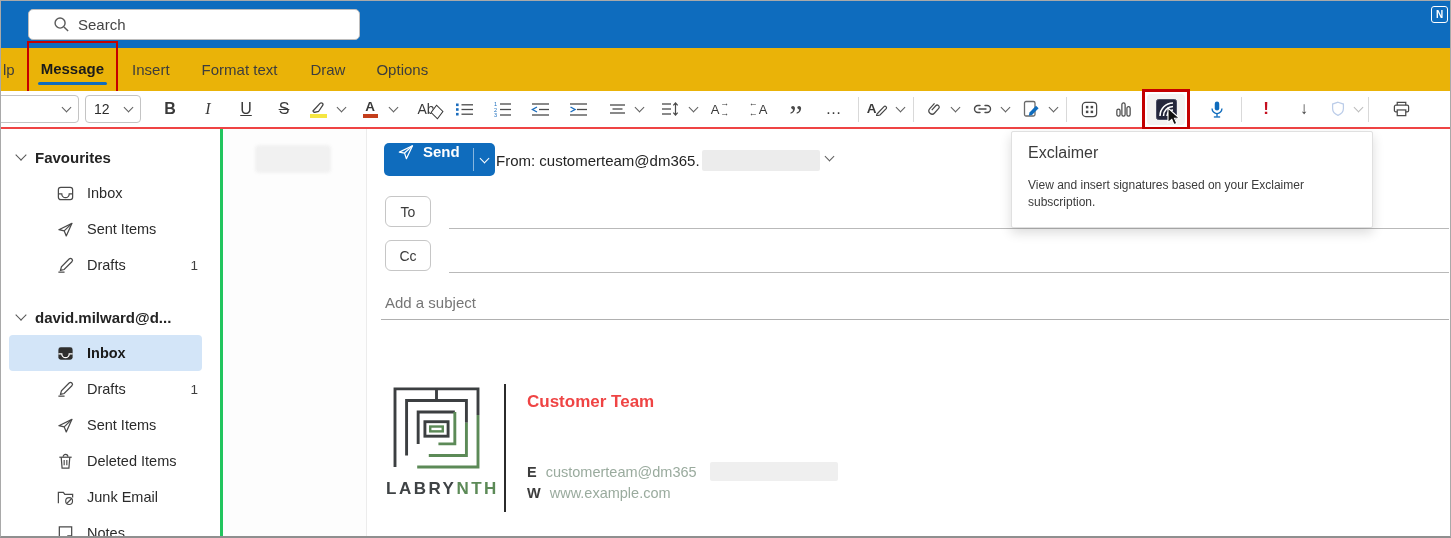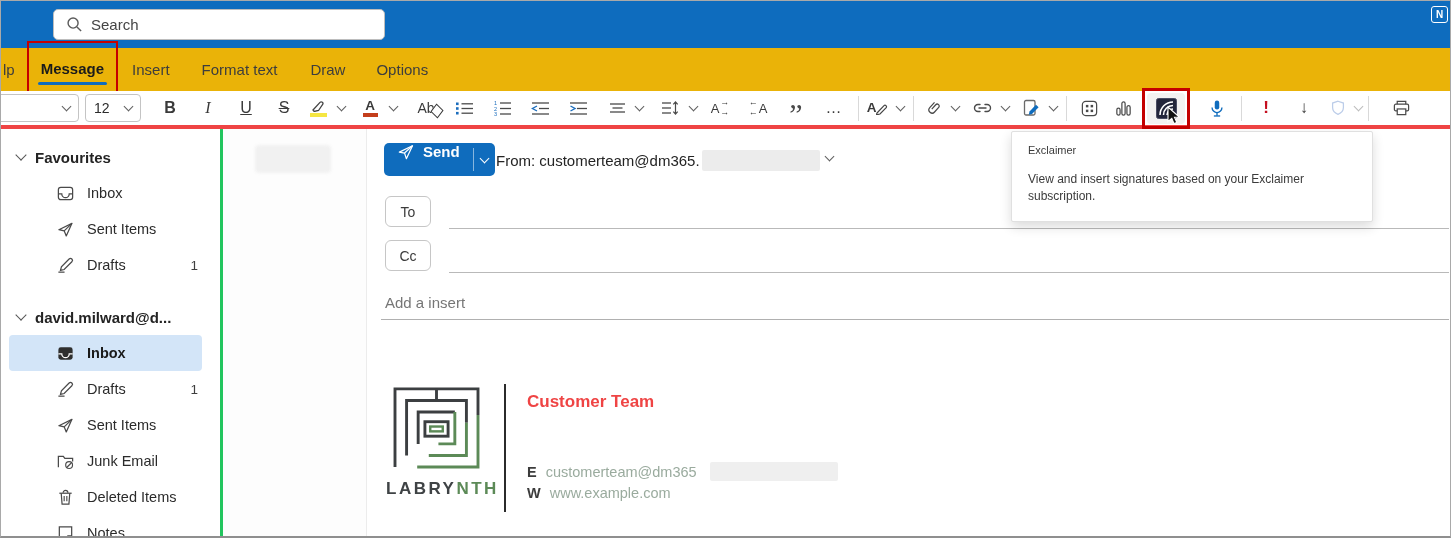--- a/index.html
+++ b/index.html
@@ -3,41 +3,41 @@
 <meta charset="utf-8">
 <style>
   * { margin:0; padding:0; box-sizing:border-box; }
   body { font-family:"Liberation Sans", sans-serif; background:#fff; }
   .screen { position:relative; width:1451px; height:538px; background:#fff;
             border:1px solid #a9a9a9; border-bottom:2px solid #8f8f8f; overflow:hidden; }
 
   
   .topbar { position:absolute; left:0; top:0; width:100%; height:47px; background:#0e6cbe; }
   .searchbox { position:absolute; left:27px; top:8px; width:332px; height:31px; background:#fff;
-               border:1px solid #bdbdbd; border-radius:5px; display:flex; align-items:center; padding:0 12px; gap:8px;margin-left:25px; }
+               border:1px solid #bdbdbd; border-radius:5px; display:flex; align-items:center; padding:0 24px; gap:8px; }
   .searchbox span { font-size:15px; color:#454545; }
   .corner-badge { position:absolute; right:2px; top:5px; width:17px; height:17px; border:1.5px solid #fff;
                   border-radius:3px; color:#fff; font-size:10px; font-weight:bold; display:flex;
                   align-items:center; justify-content:center; }
 
   
   .tabrow { position:absolute; left:0; top:47px; width:100%; height:43px; background:#eab308;
             display:flex; align-items:center; padding-left:2px; }
   .tab { font-size:15px; color:#3d3d3d; cursor:default; white-space:nowrap; }
   .tab-partial { margin-left:0; }
   .msg-annot { margin-left:12px; border:2.5px solid #c40000; height:57px; padding:0 12px;
                display:flex; align-items:center; position:relative; }
   .tab-active { font-weight:bold; color:#1b1b1b; position:relative; padding-bottom:2px; }
   .tab-active::after { content:""; position:absolute; left:-3px; right:-3px; bottom:-6px; height:3px;
                        background:#0f6cbd; border-radius:2px; }
   .t-insert { margin-left:14px; } .t-format { margin-left:32px; } .t-draw { margin-left:33px; } .t-options { margin-left:31px; }
 
   
   .toolbar { position:absolute; left:0; top:90px; width:100%; height:38px; background:#fff;
-             border-bottom:4px solid #ef4444; display:flex; align-items:center; }
+             border-bottom:2px solid #ef4444; display:flex; align-items:center; }
   .tb { height:30px; display:flex; align-items:center; justify-content:center; border-radius:4px; flex:0 0 auto; }
   .w38 { width:38px; } .w34 { width:34px; } .w30 { width:30px; } .w28 { width:28px; }
   .chevcell { width:16px; } .chevcell-sm { width:10px; }
   .chev { width:7px; height:7px; border-right:1.4px solid #5f5f5f; border-bottom:1.4px solid #5f5f5f;
           transform:rotate(45deg); margin-top:-3px; }
   .chev.faded { border-color:#bcbcbc; }
   .sep { width:1px; height:25px; background:#d9d9d9; margin:0 5px; flex:0 0 auto; }
   .fontbox { margin-left:-58px; width:136px; height:28px; border:1px solid #c4c4c4; border-radius:4px;
              display:flex; align-items:center; justify-content:flex-end; padding-right:8px; }
   .sizebox { margin-left:6px; width:56px; height:28px; border:1px solid #c4c4c4; border-radius:4px;
@@ -60,21 +60,21 @@
   .dirarrows { display:flex; flex-direction:column; font-size:9px; line-height:1.1; color:#3a3a3a; }
   .exc-annot { position:relative; margin-left:2px; border:3px solid #c40000; padding:2px; flex:0 0 auto; }
   .exc-btn { width:38px; height:31px; background:#f3f2f1; border-radius:4px; display:flex; align-items:center; justify-content:center; }
   .cursor-svg { position:absolute; left:22px; top:15px; z-index:5; }
   .mic-ml { margin-left:8px; } .print-ml { margin-left:8px; }
 
   
   .tooltip { position:absolute; left:1010px; top:130px; width:362px; background:#fff;
              border:1px solid #e0e0e0; box-shadow:0 5px 12px rgba(0,0,0,.14); border-radius:2px;
              padding:12px 16px 15px 16px; z-index:40; }
-  .tooltip .tt-title { font-size:11px; color:#3b3b3b; }
+  .tooltip .tt-title { font-size:16px; color:#3b3b3b; }
   .tooltip .tt-body { margin-top:15px; font-size:12px; color:#3b3b3b; line-height:1.45; }
 
   
   .sidebar { position:absolute; left:0; top:128px; width:222px; height:410px; background:#fff;
              border-right:3px solid #22c55e; padding-top:10px; }
   .sb-row { height:36px; display:flex; align-items:center; }
   .sb-header { padding-left:16px; gap:10px; font-size:15px; font-weight:bold; color:#242424; }
   .sb-item { padding-left:55px; gap:12px; font-size:14.5px; color:#2b2b2b; position:relative; }
   .sb-item svg { flex:0 0 auto; }
   .sb-badge { position:absolute; right:22px; font-size:13.5px; color:#3f3f3f; }
@@ -450,35 +450,35 @@
     </div>
     <div class="sb-row sb-item">
       <svg width="19" height="19" viewBox="0 0 20 20">
           <path d="M3,10.2 L16.8,3.5 L10.8,16.8 L8.6,11.4 Z" fill="none" stroke="#4a4a4a" stroke-width="1.3" stroke-linejoin="round"></path>
           <path d="M8.6,11.4 L16.8,3.5" fill="none" stroke="#4a4a4a" stroke-width="1.3"></path>
         </svg>
       <span>Sent Items</span>
     </div>
     <div class="sb-row sb-item">
       <svg width="19" height="19" viewBox="0 0 20 20">
-          <path d="M2.5,16 V4.5 h5.2 l1.6,2.2 H17.5 V10" fill="none" stroke="#4a4a4a" stroke-width="1.3"></path>
-          <circle cx="13.8" cy="13.8" r="3.6" fill="none" stroke="#4a4a4a" stroke-width="1.2"></circle>
-          <line x1="11.3" y1="16.3" x2="16.3" y2="11.3" stroke="#4a4a4a" stroke-width="1.2"></line>
-        </svg>
-      <span>Junk Email</span>
-    </div>
-    <div class="sb-row sb-item">
-      <svg width="19" height="19" viewBox="0 0 20 20">
           <line x1="3.5" y1="5.5" x2="16.5" y2="5.5" stroke="#4a4a4a" stroke-width="1.3"></line>
           <path d="M7.5,5 a2.5,2.5 0 0 1 5,0" fill="none" stroke="#4a4a4a" stroke-width="1.3"></path>
           <path d="M5.5,5.5 l0.9,11.5 h7.2 l0.9,-11.5" fill="none" stroke="#4a4a4a" stroke-width="1.3"></path>
           <line x1="8.6" y1="8.5" x2="8.6" y2="14" stroke="#4a4a4a" stroke-width="1.2"></line>
           <line x1="11.4" y1="8.5" x2="11.4" y2="14" stroke="#4a4a4a" stroke-width="1.2"></line>
         </svg>
       <span>Deleted Items</span>
+    </div>
+    <div class="sb-row sb-item">
+      <svg width="19" height="19" viewBox="0 0 20 20">
+          <path d="M2.5,16 V4.5 h5.2 l1.6,2.2 H17.5 V10" fill="none" stroke="#4a4a4a" stroke-width="1.3"></path>
+          <circle cx="13.8" cy="13.8" r="3.6" fill="none" stroke="#4a4a4a" stroke-width="1.2"></circle>
+          <line x1="11.3" y1="16.3" x2="16.3" y2="11.3" stroke="#4a4a4a" stroke-width="1.2"></line>
+        </svg>
+      <span>Junk Email</span>
     </div>
     <div class="sb-row sb-item">
       <svg width="19" height="19" viewBox="0 0 20 20">
           <path d="M3.5,3 h13 v9.5 l-4,4.5 h-9 z" fill="none" stroke="#4a4a4a" stroke-width="1.3"></path>
           <path d="M12.5,17 v-4.5 h4" fill="none" stroke="#4a4a4a" stroke-width="1.3"></path>
         </svg>
       <span>Notes</span>
     </div>
   </div>
 
@@ -505,21 +505,21 @@
       <span>From: customerteam@dm365.</span>
       <span class="from-blur"></span>
     </div>
     <i class="chev from-chev"></i>
 
     <div class="field-btn to-btn">To</div>
     <div class="field-line to-line"></div>
     <div class="field-btn cc-btn">Cc</div>
     <div class="field-line cc-line"></div>
 
-    <div class="subject-text">Add a insert</div>
+    <div class="subject-text">Add a subject</div>
     <div class="subject-line"></div>
 
     <div class="sig-logo">
       <svg width="97" height="83" viewBox="0 0 100 86">
         <g fill="none" stroke-width="3">
           <path d="M7,84 V3 H93 V30" stroke="#3c3f41"></path>
           <path d="M93,30 V84 H30" stroke="#5c8a57"></path>
           <path d="M19,72 V15 H81 V38" stroke="#3c3f41"></path>
           <path d="M81,38 V72 H42" stroke="#5c8a57"></path>
           <path d="M31,60 V27 H69" stroke="#3c3f41"></path>

